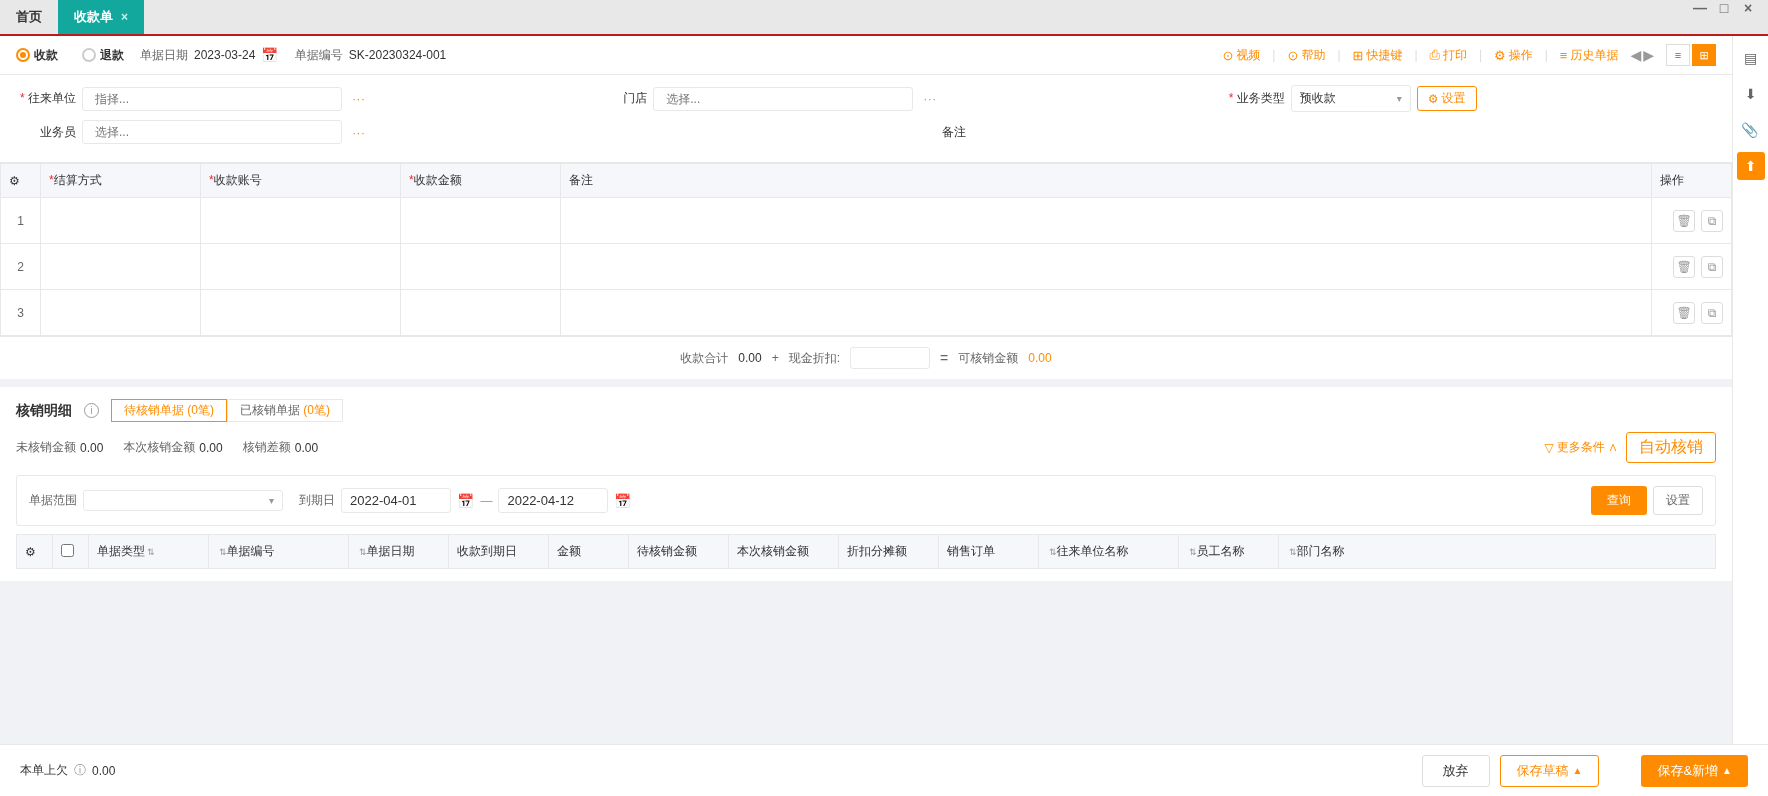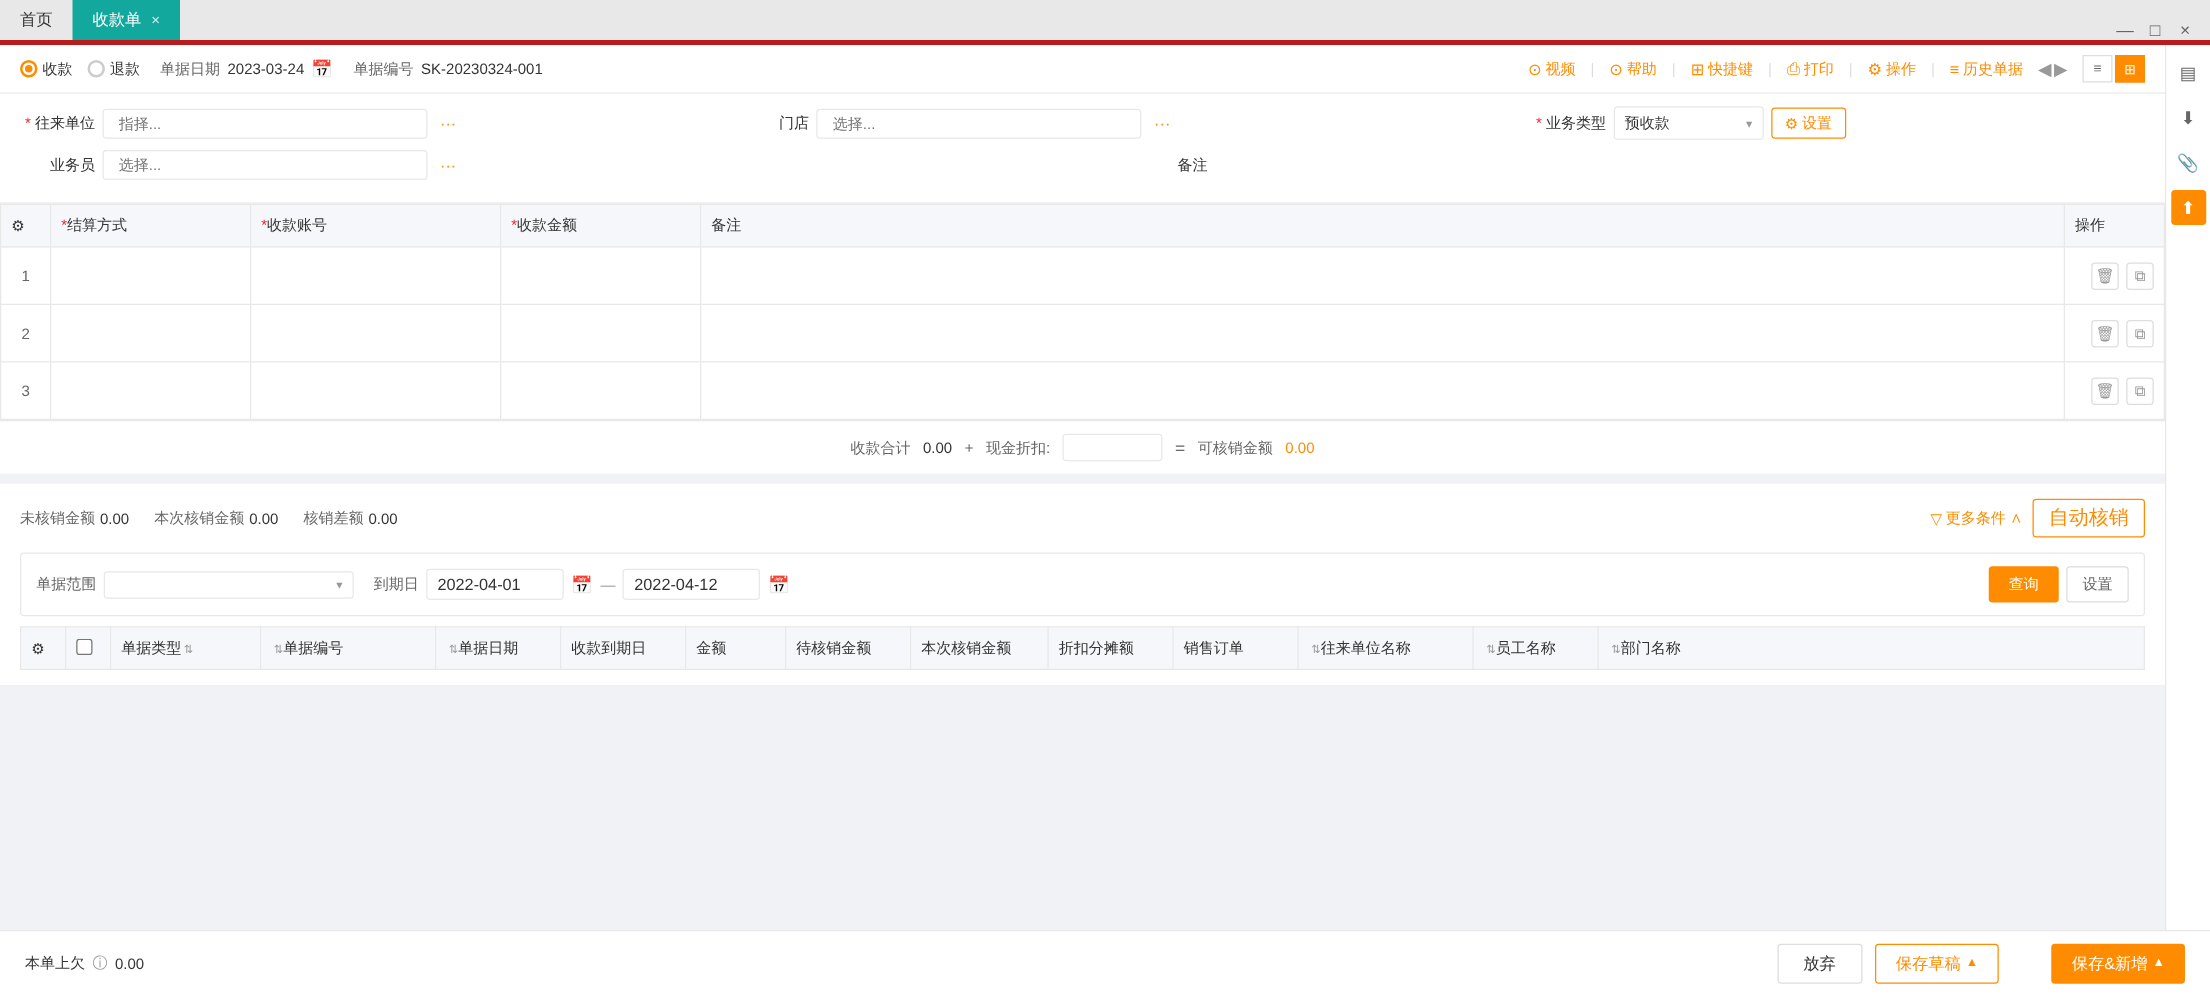--- a/index.html
+++ b/index.html
@@ -1,21 +1,22 @@
 <!DOCTYPE html>
 <html><head>
   <meta charset="utf-8">
   <style>
     * { box-sizing: border-box; margin: 0; padding: 0; }
     body { font-family: "Microsoft YaHei", Arial, sans-serif; font-size: 12px; background: #f0f2f5; color: #333; overflow: hidden; }
 
     
     .tab-bar {
-      display: flex; align-items: flex-end; background: #e8e8e8; height: 36px;
-      border-bottom: 4px solid #b91c1c;
+      display: flex; align-items: flex-start; background: #e8e8e8; height: 36px;
+      border-bottom: 2px solid #b91c1c;
+      font-weight: bold;
     }
     .tab-home {
       padding: 0 16px; height: 100%; display: flex; align-items: center;
       background: #e8e8e8; color: #333; cursor: pointer; font-size: 13px;
     }
     .tab-active {
       padding: 0 16px; height: 100%; display: flex; align-items: center;
       background: #13a89e; color: #fff; cursor: pointer; font-size: 13px; gap: 8px;
     }
     .tab-close {
@@ -27,21 +28,21 @@
     .win-btn {
       width: 16px; height: 16px; display: flex; align-items: center; justify-content: center;
       cursor: pointer; font-size: 14px; color: #666;
     }
 
     
     .toolbar {
       background: #fff; padding: 8px 16px; display: flex; align-items: center; gap: 16px;
       border-bottom: 1px solid #e8e8e8;
     }
-    .radio-group { display: flex; gap: 12px; align-items: flex-end; }
+    .radio-group { display: flex; gap: 24px; align-items: flex-end; font-weight: bold; }
     .radio-item { display: flex; align-items: center; gap: 4px; cursor: pointer; }
     .radio-dot {
       width: 14px; height: 14px; border-radius: 50%; border: 2px solid #ccc;
       display: flex; align-items: center; justify-content: center;
     }
     .radio-dot.active { border-color: #ff8c00; }
     .radio-dot.active::after {
       content: ''; width: 6px; height: 6px; border-radius: 50%; background: #ff8c00;
     }
     .toolbar-field { display: flex; align-items: center; gap: 6px; }
@@ -418,20 +419,34 @@
     <span class="summary-label">现金折扣:</span>
     <input class="discount-input" type="text" value="" style="">
     <span class="summary-eq">=</span>
     <span class="summary-label">可核销金额</span>
     <span class="summary-result">0.00</span>
   </div>
 
   <div class="section-divider"></div>
 
   <div class="verify-section">
+    <div class="verify-header">
+      <span class="verify-title">核销明细</span>
+      <div class="info-icon">i</div>
+      <div class="verify-tabs">
+        <div class="verify-tab active">
+          <span>待核销单据</span>
+          <span class="verify-tab-badge">(0笔)</span>
+        </div>
+        <div class="verify-tab">
+          <span>已核销单据</span>
+          <span class="verify-tab-badge">(0笔)</span>
+        </div>
+      </div>
+    </div>
 
     <div class="verify-stats">
       <div class="stat-item">
         <span class="stat-label">未核销金额</span>
         <span class="stat-value">0.00</span>
       </div>
       <div class="stat-item">
         <span class="stat-label">本次核销金额</span>
         <span class="stat-value">0.00</span>
       </div>

